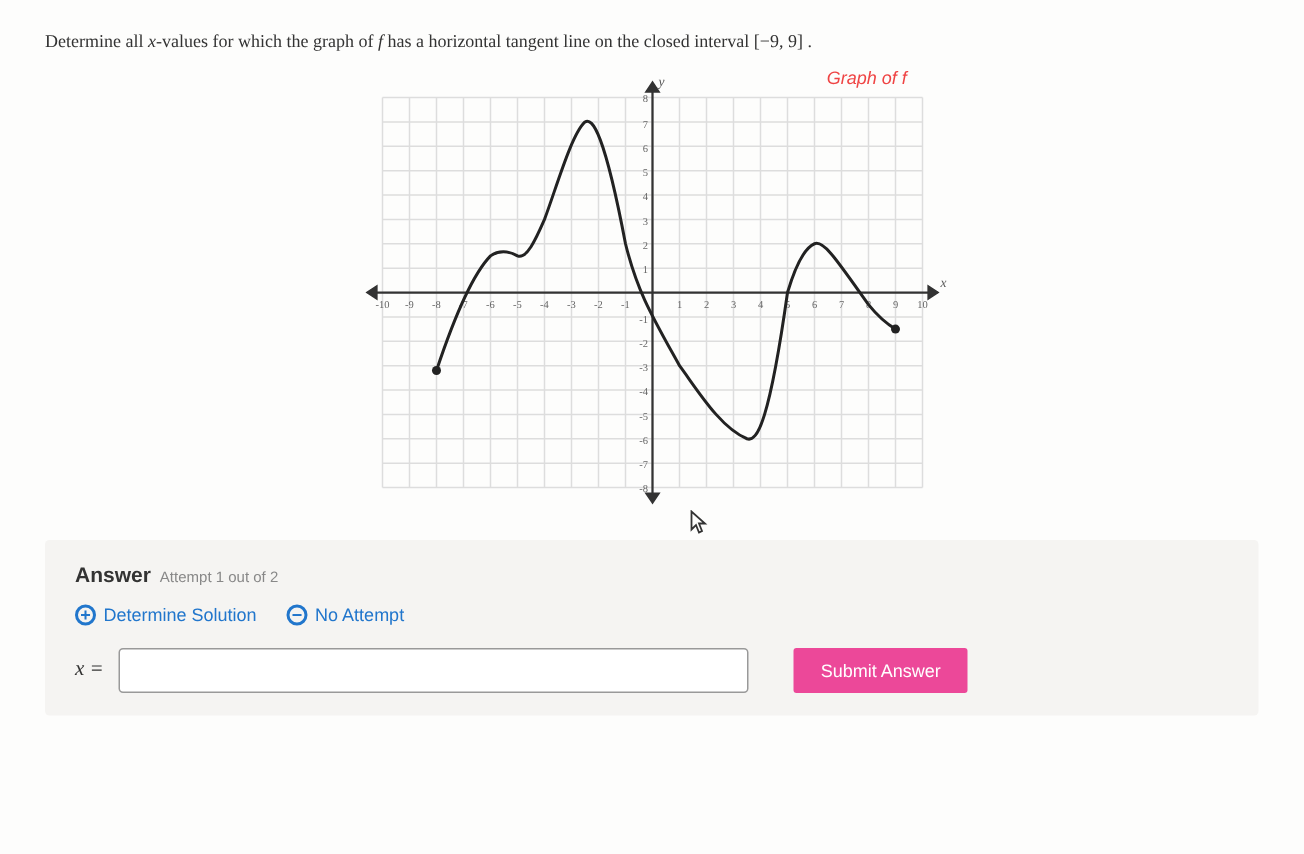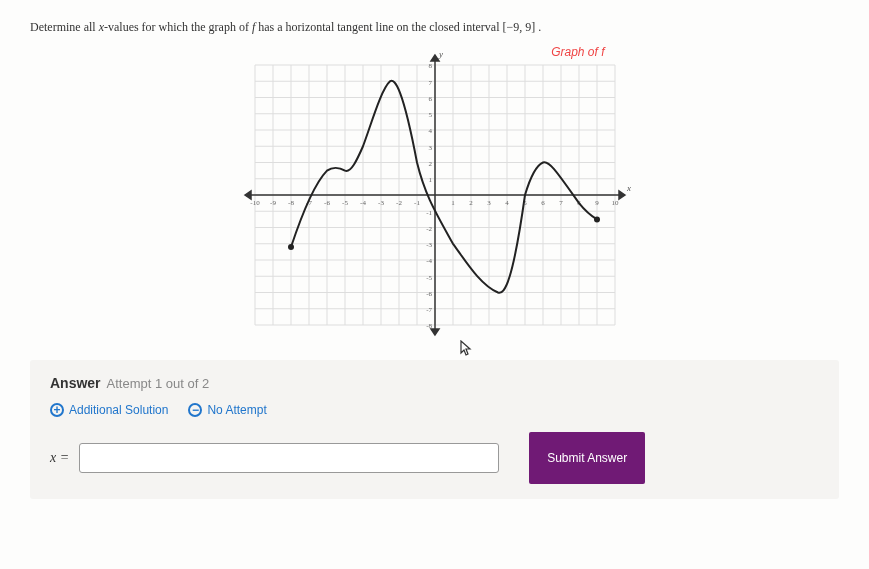--- a/index.html
+++ b/index.html
@@ -45,21 +45,21 @@
       background: #f5f4f2;
       border-radius: 3px;
       font-family: Arial, sans-serif;
     }
     .answer-header {
       font-size: 14px;
       margin-bottom: 12px;
     }
     .answer-header .attempt {
       color: #888;
-      font-size: 13px;
+      font-size: 10px;
       font-weight: normal;
       margin-left: 6px;
     }
     .solution-buttons {
       display: flex;
       gap: 20px;
       margin-bottom: 15px;
       font-size: 12px;
     }
     .sol-btn {
@@ -94,24 +94,24 @@
     .answer-input {
       flex: 0 0 420px;
       height: 30px;
       border: 1px solid #999;
       border-radius: 3px;
       padding: 0 8px;
       font-size: 13px;
       background: #fff;
     }
     .submit-btn {
-      background: #701a75;
+      background: #ec4899;
       color: #fff;
       border: none;
-      padding: 19px 18px;
+      padding: 8px 18px;
       font-size: 12px;
       border-radius: 2px;
       cursor: pointer;
       margin-left: 20px;
     }
   </style>
 </head>
 <body>
 
 <div class="header">
@@ -240,21 +240,21 @@
   </div>
 </div>
 
 <div class="answer-section">
   <div class="answer-header">
     <b>Answer</b><span class="attempt">Attempt 1 out of 2</span>
   </div>
   <div class="solution-buttons">
     <div class="sol-btn">
       <span class="circle plus">+</span>
-      <span>Additional Solution</span>
+      <span>Determine Solution</span>
     </div>
     <div class="sol-btn">
       <span class="circle minus">−</span>
       <span>No Attempt</span>
     </div>
   </div>
   <div class="input-row">
     <span class="x-label">x =</span>
     <input class="answer-input" type="text" value="" style="">
     <button class="submit-btn">Submit Answer</button>

